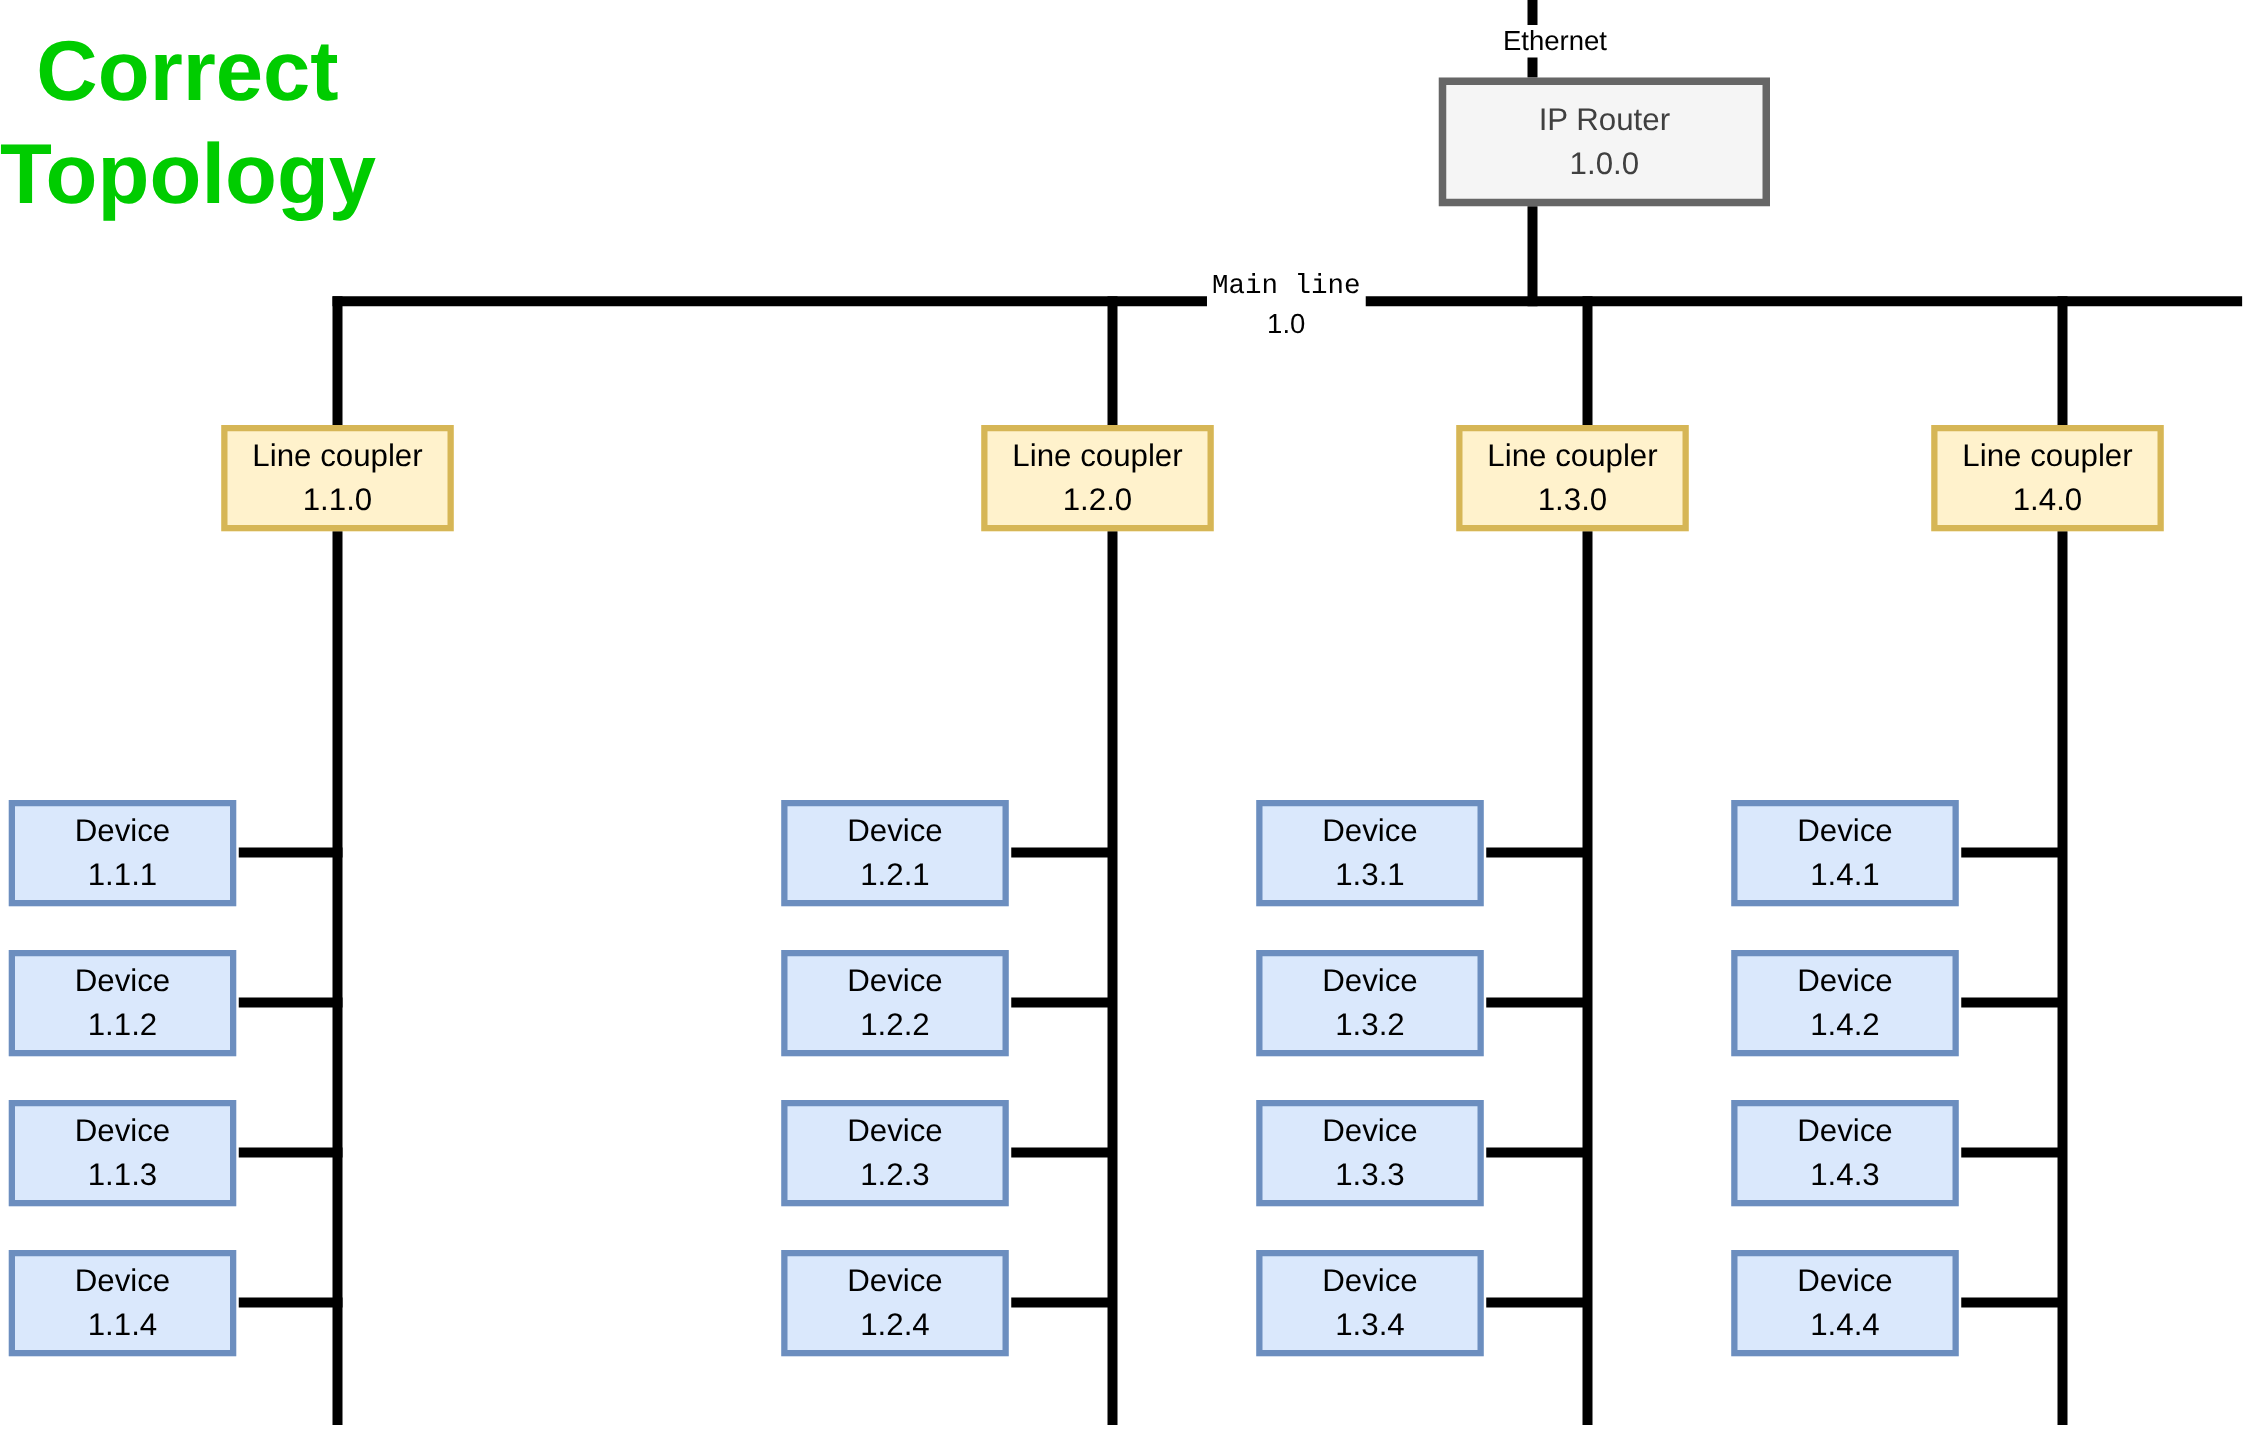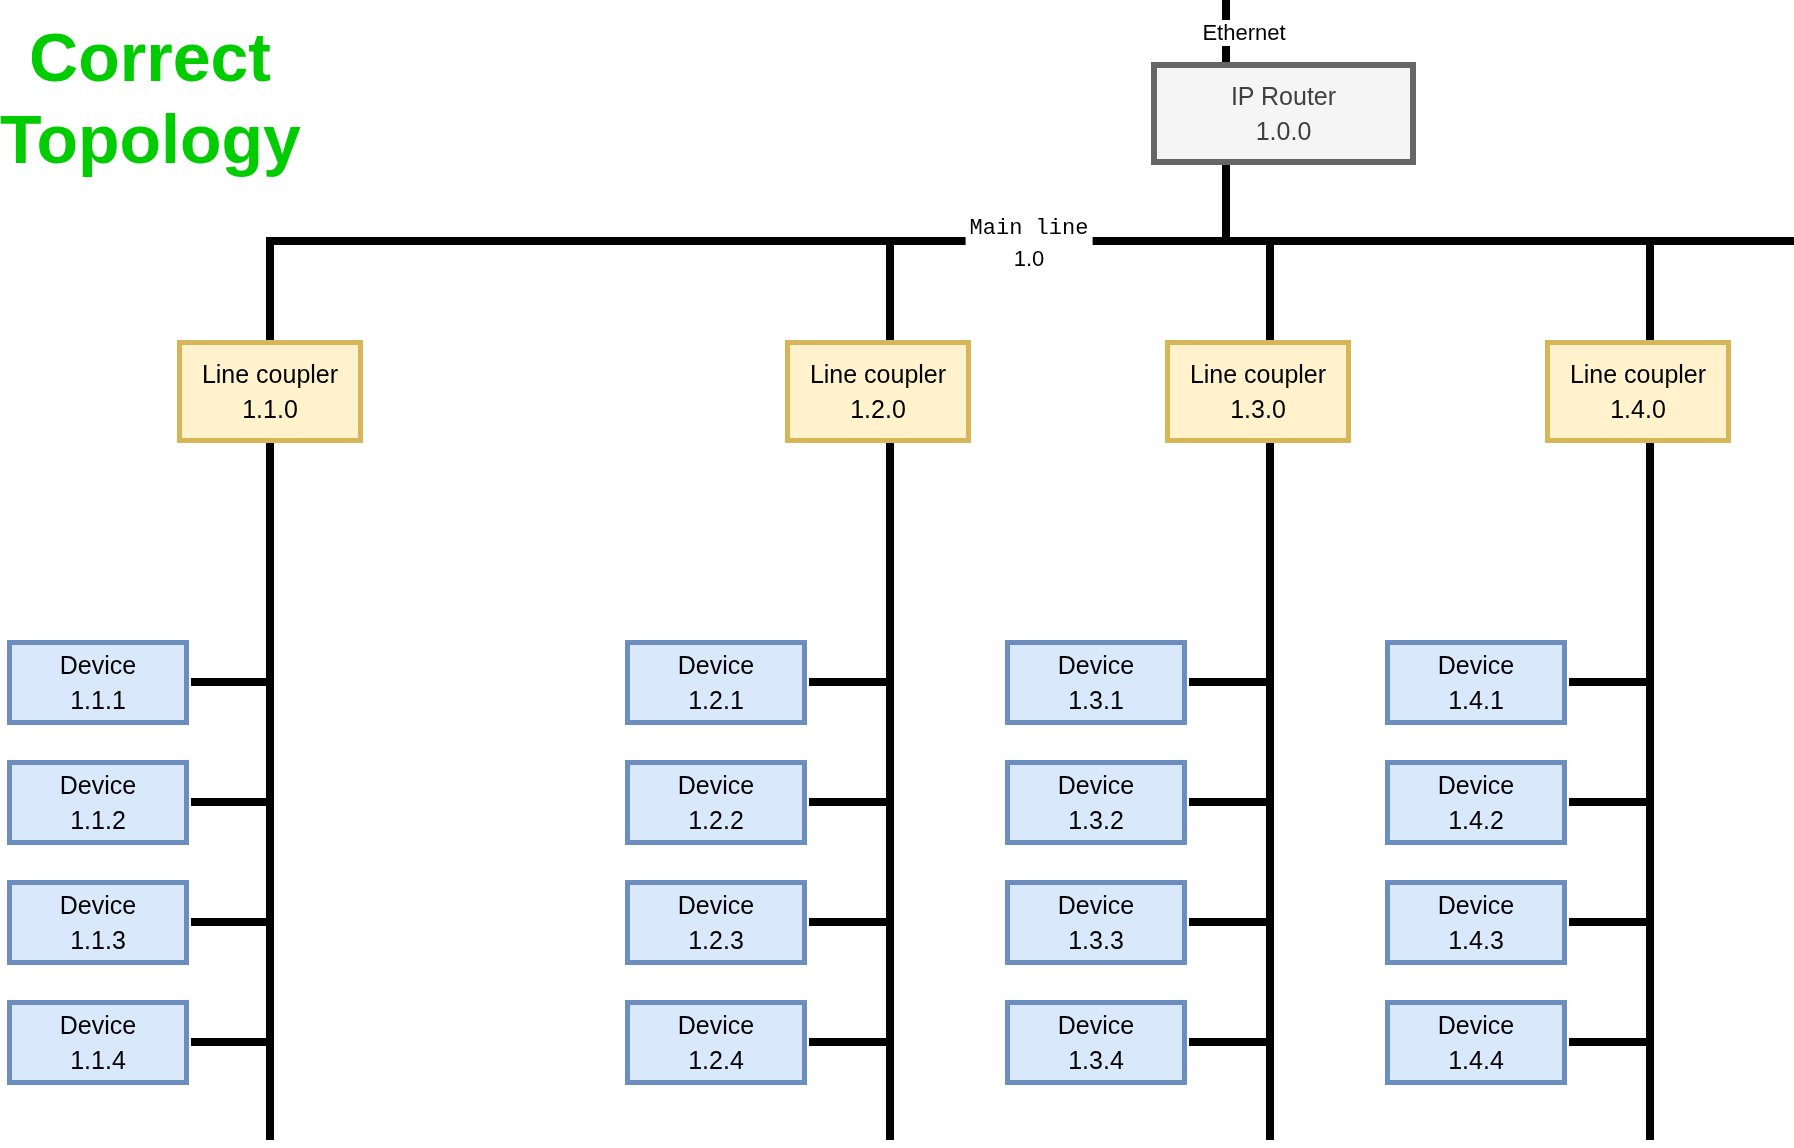--- a/index.html
+++ b/index.html
@@ -55,21 +55,21 @@
     width: 265px;
     height: 103px;
     background: var(--router-fill, #F5F5F5);
     border: 6px solid var(--router-stroke, #666666);
     color: #404040;
     margin-left: 44px;
   }
   .coupler {
     top: 340px;
     width: 186px;
-    height: 103px;
+    height: 85px;
     background: var(--coupler-fill, #FFF2CC);
     border: 5px solid var(--coupler-stroke, #D6B656);
   }
   .device {
     width: 182px;
     height: 85px;
     background: var(--device-fill, #DAE8FC);
     border: 5px solid var(--device-stroke, #6C8EBF);
   }
 

